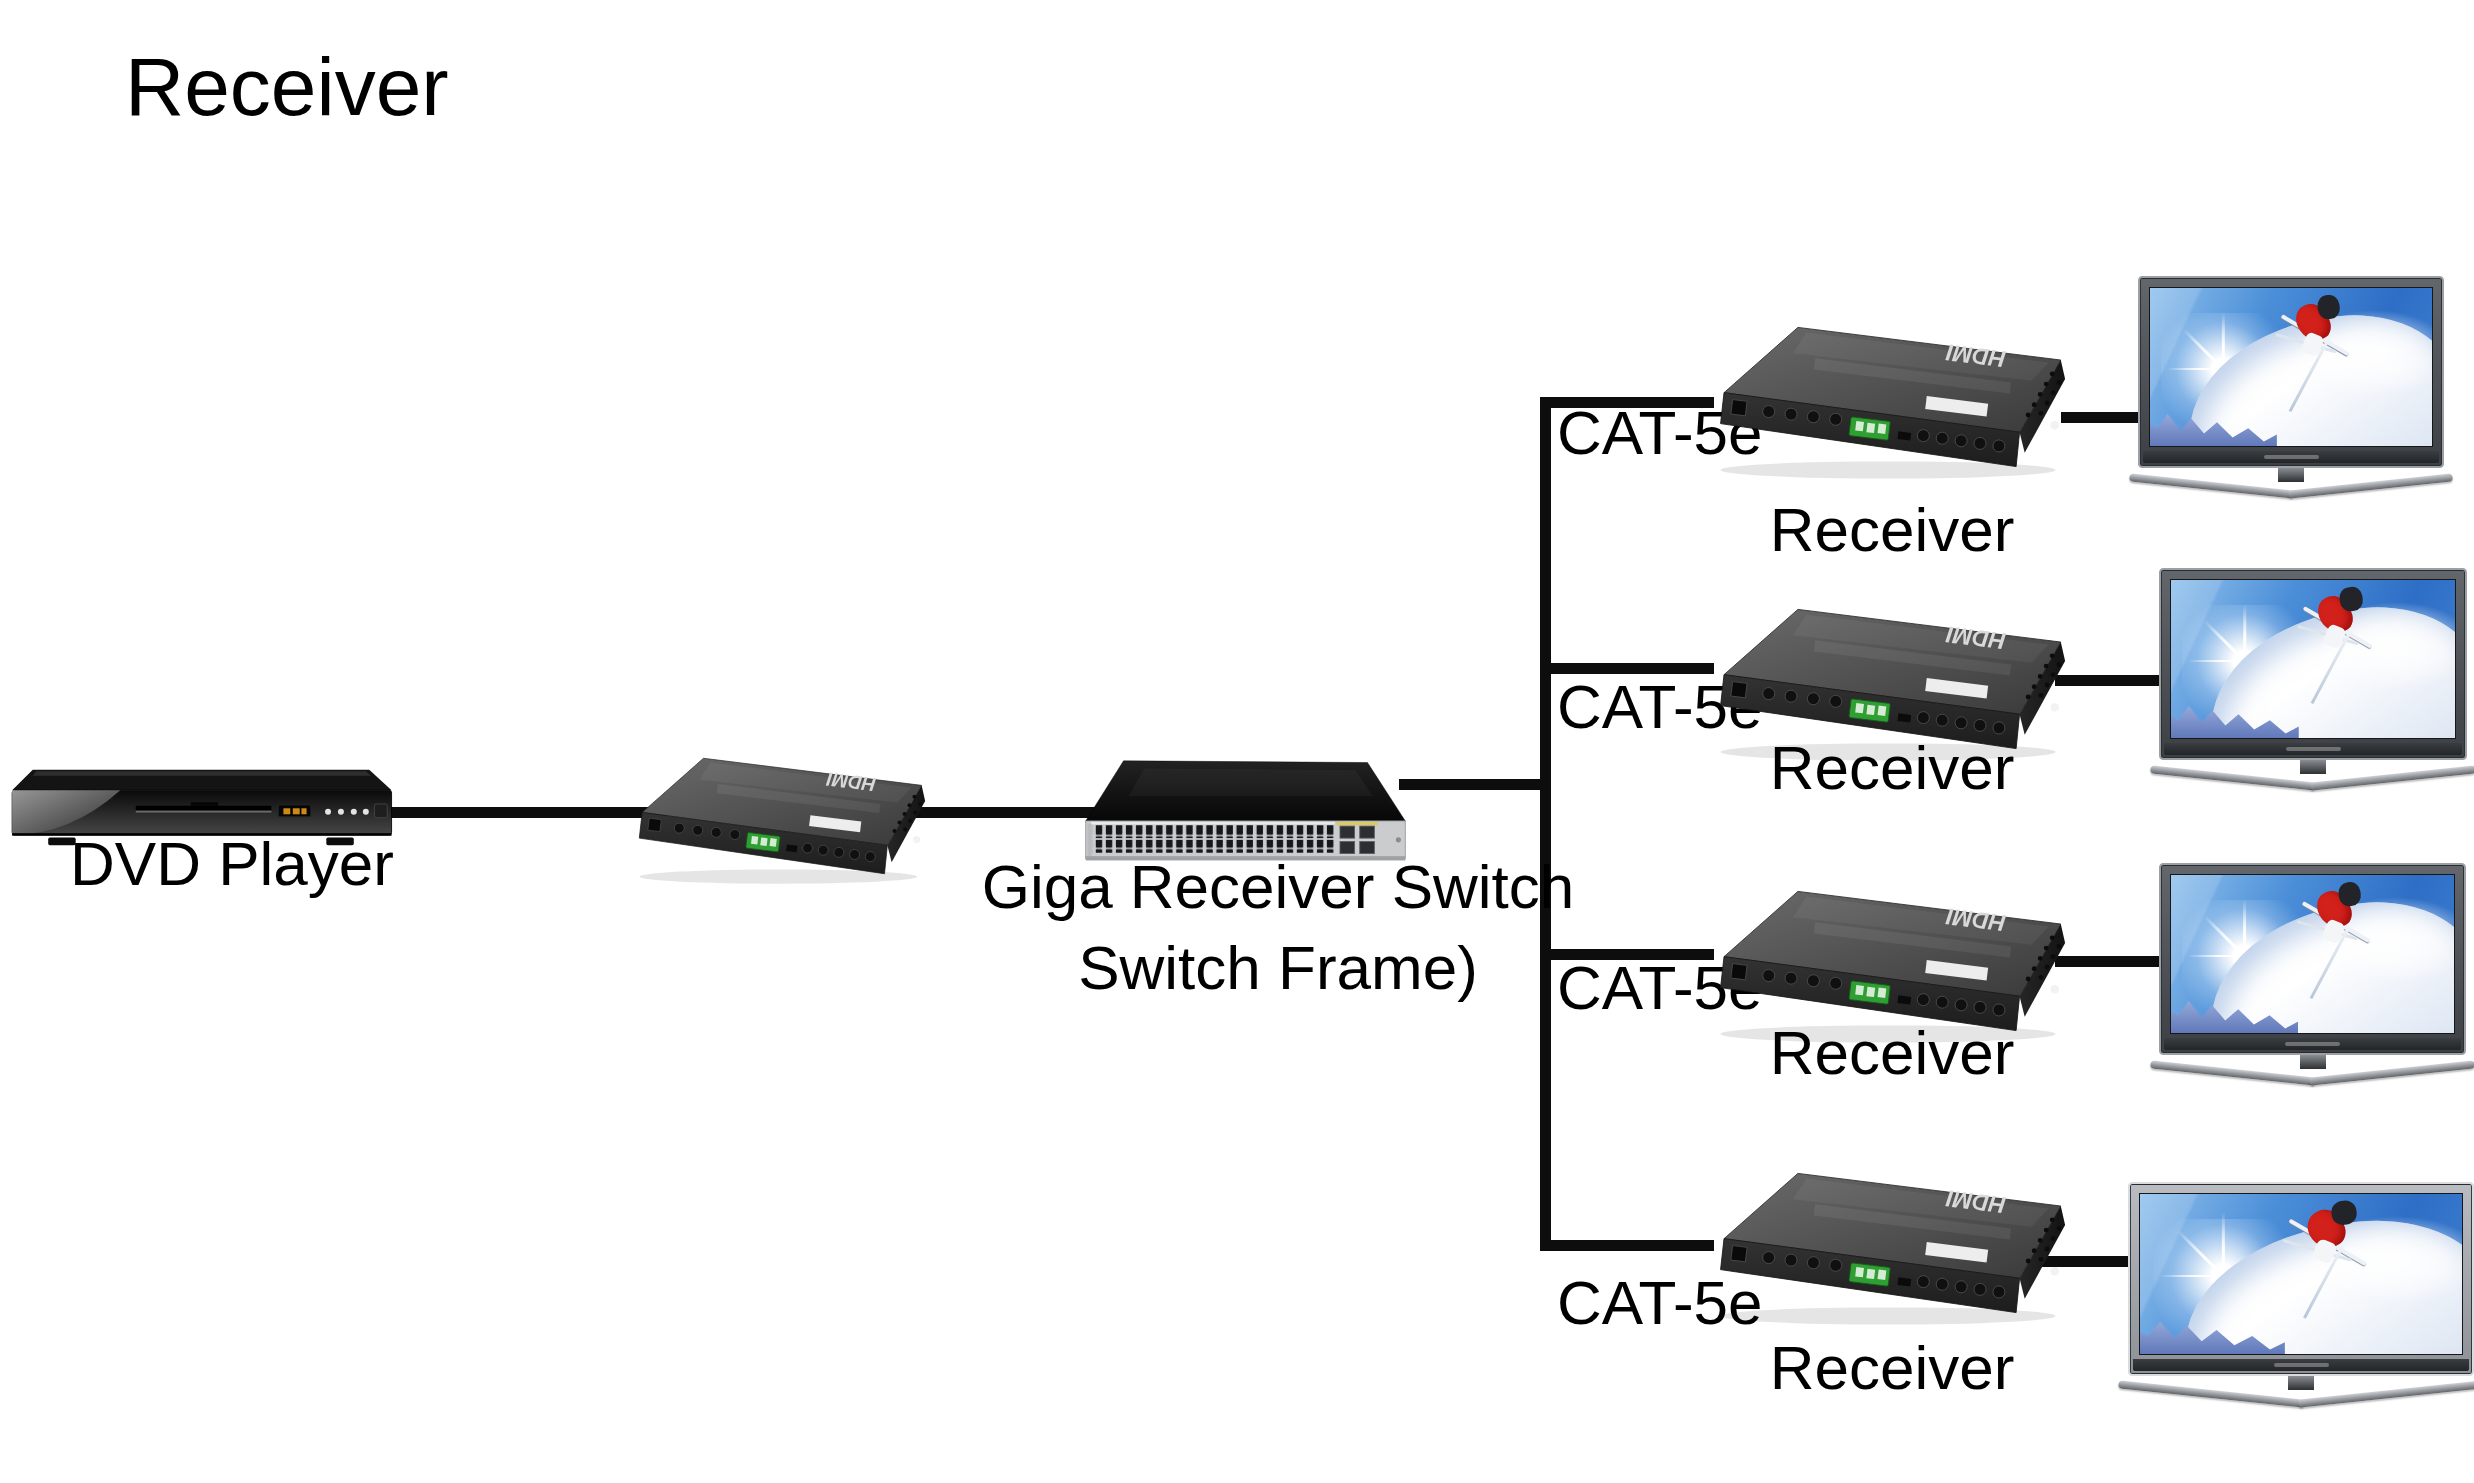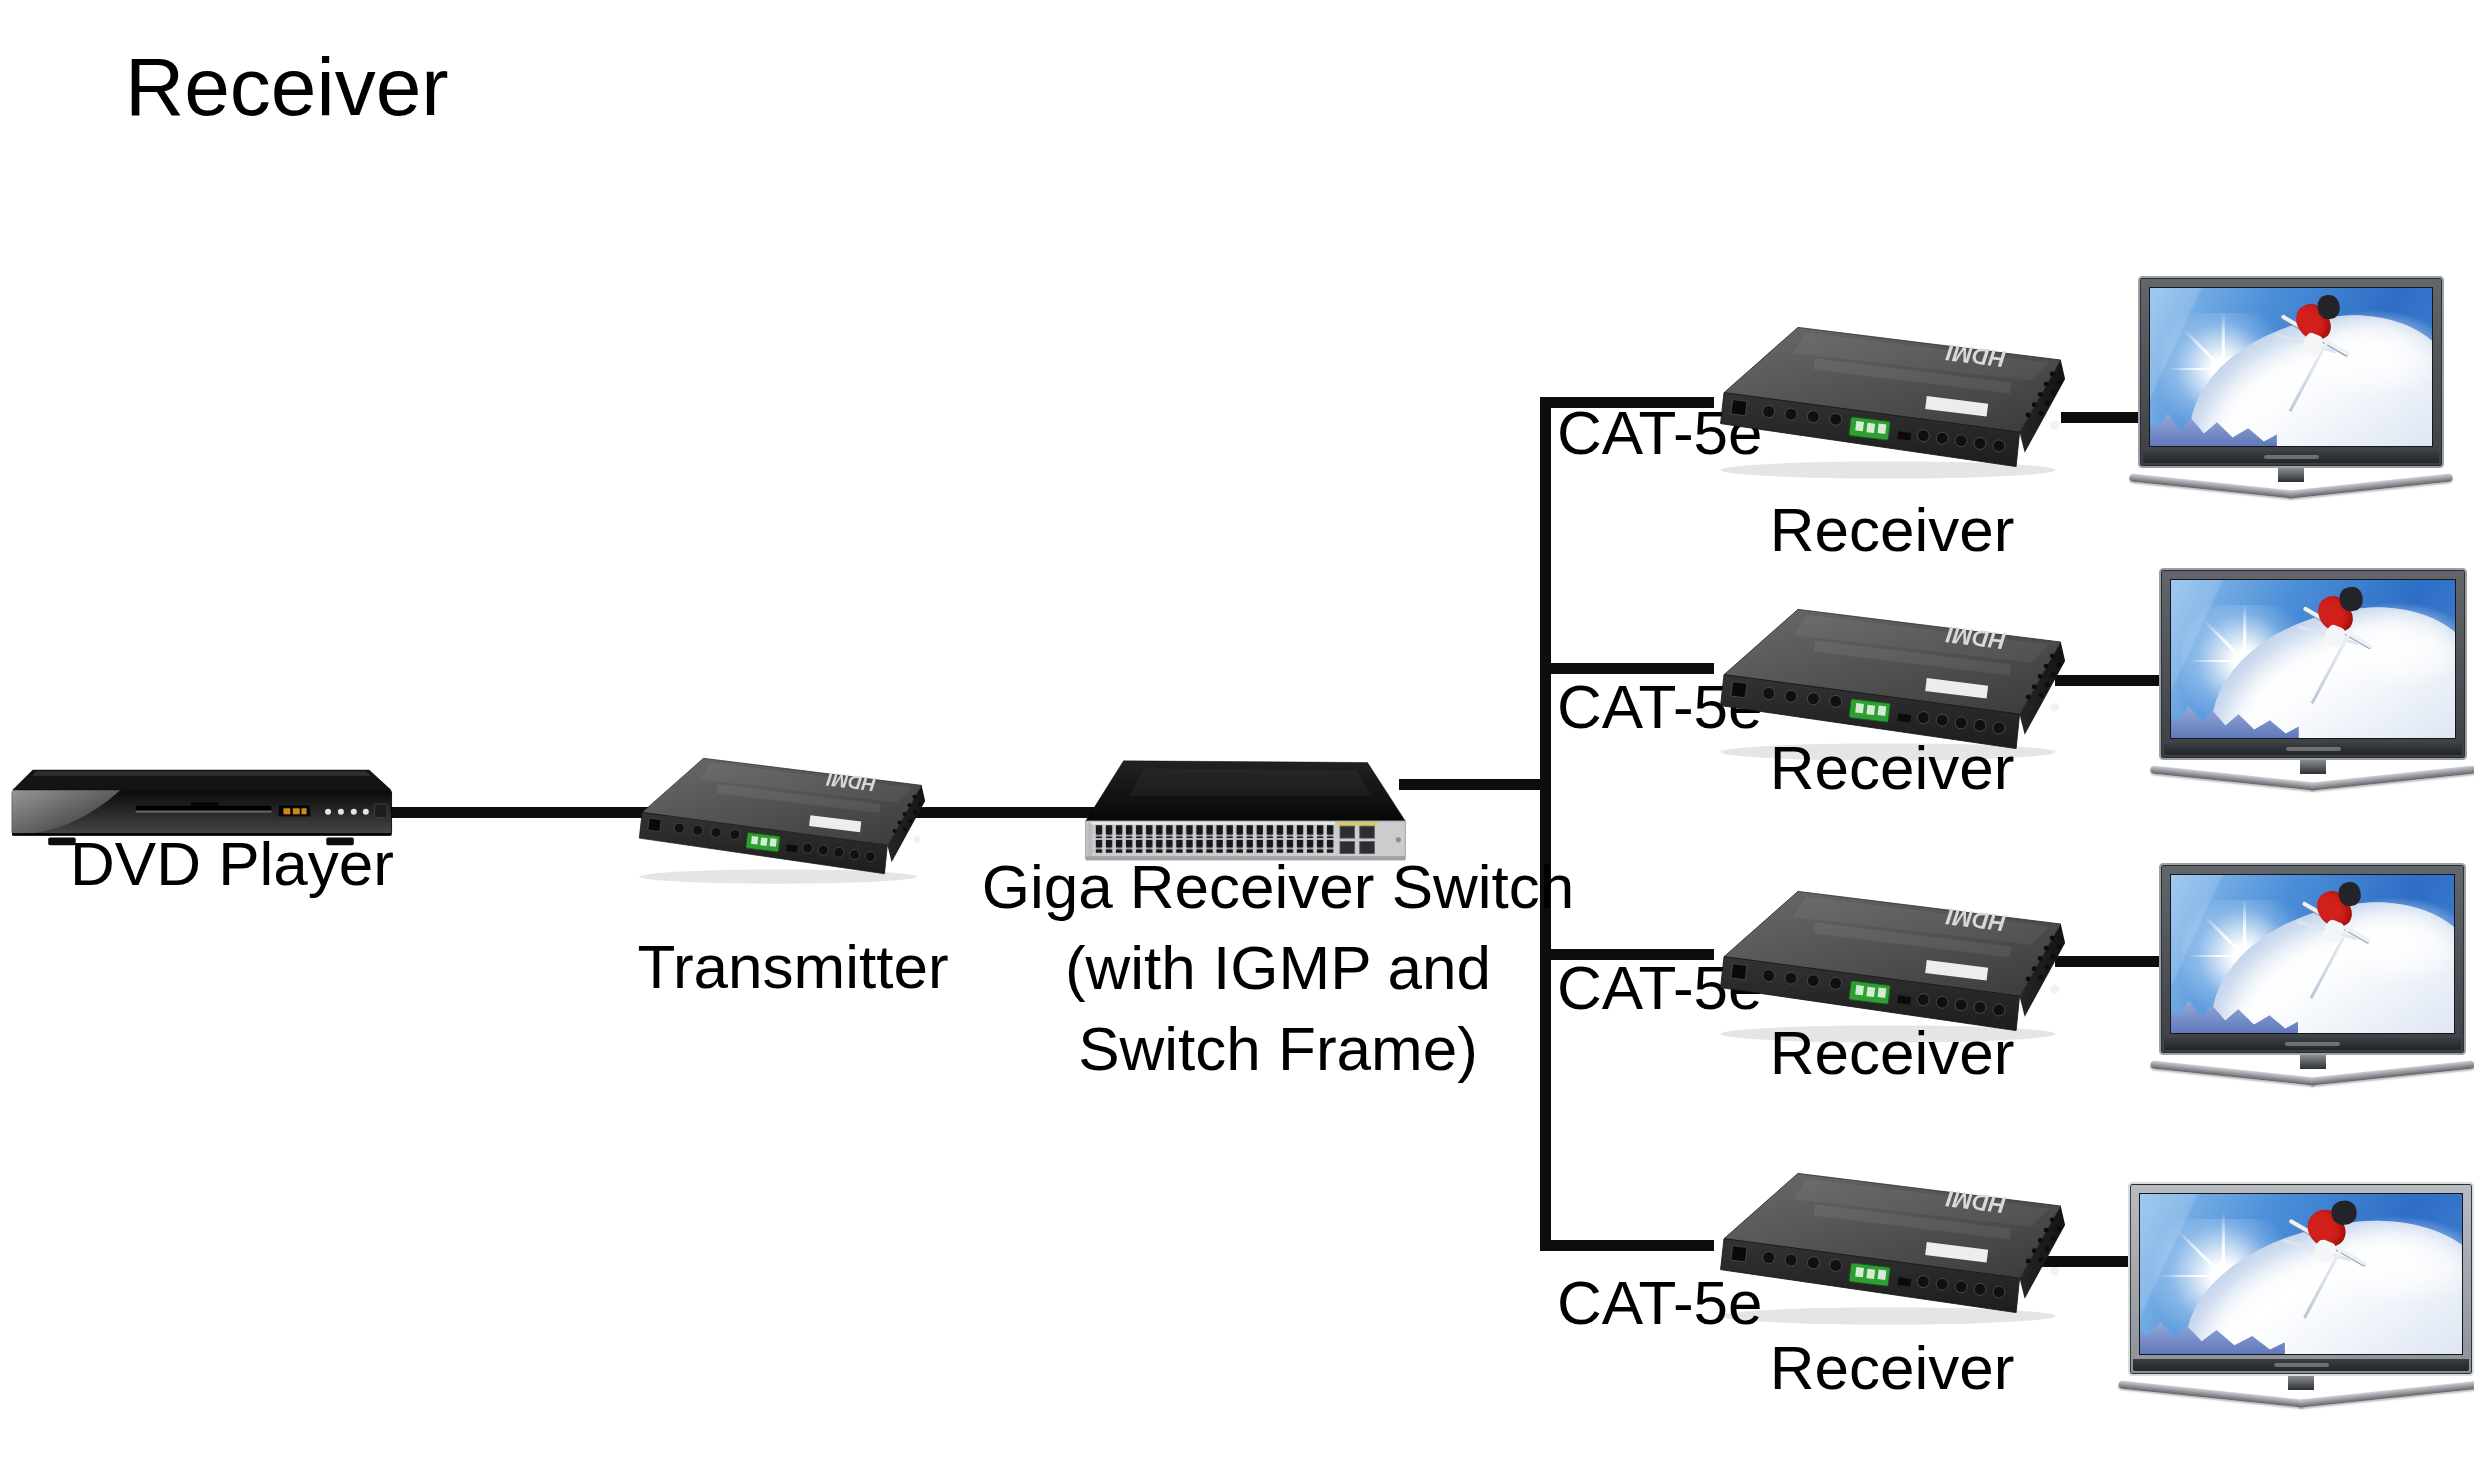--- a/index.html
+++ b/index.html
@@ -192,21 +192,20 @@
     <rect x="428" y="43" width="15" height="16" rx="2" fill="#1e1e1e" stroke="#484848"></rect>
     <rect x="6" y="77" width="442" height="3" fill="#000000"></rect>
     <rect x="48" y="82" width="32" height="9" rx="2" fill="#0c0c0c"></rect>
     <rect x="372" y="82" width="32" height="9" rx="2" fill="#0c0c0c"></rect>
   </svg>
   <div class="lbl center" style="left:17px;top:832px;width:430px">DVD Player</div>
 
   <svg class="devsvg" style="left:632px;top:754px;width:314px;height:139px" viewBox="0 0 440 195">
     <use href="#sym-extender" xlink:href="#sym-extender"></use>
   </svg>
-  <div class="lbl center" style="left:578px;top:935px;width:430px">Transmitter</div>
 
   <svg class="devsvg" style="left:1084px;top:758px;width:323px;height:107px" viewBox="0 0 376 124">
     <polygon points="46,3 330,5 374,73 2,73" fill="url(#gSwTop)" stroke="#000000" stroke-width="0.5"></polygon>
     <polygon points="70,12 316,14 336,44 52,44" fill="rgba(255,255,255,0.04)"></polygon>
     <rect x="2" y="73" width="372" height="44" fill="#caccce" stroke="#94969a"></rect>
     <rect x="8" y="74" width="284" height="3" fill="#e8e9ea"></rect>
     <rect x="10" y="78" width="282" height="15" fill="url(#pPort)"></rect>
     <rect x="10" y="95" width="282" height="15" fill="url(#pPort)"></rect>
     <rect x="294" y="74" width="48" height="4" fill="#d9cb60"></rect>
     <g fill="#2c2e31" stroke="#5a5d61">
@@ -214,21 +213,20 @@
         <rect x="321" y="79" width="17" height="14"></rect>
       <rect x="298" y="97" width="17" height="14"></rect>
         <rect x="321" y="97" width="17" height="14"></rect>
     </g>
     <rect x="4" y="76" width="5" height="38" fill="#b9bbbd"></rect>
     <circle cx="366" cy="95" r="3" fill="#8a8c8e"></circle>
     <rect x="2" y="114" width="372" height="5" fill="#9fa1a4"></rect>
   </svg>
   <div class="lbl center" style="left:977px;top:846px;width:602px;line-height:81px">
     <div>Giga Receiver Switch</div>
-    <div>(with IGMP and</div>
     <div>Switch Frame)</div>
   </div>
 
   <div class="lbl" style="left:1557px;top:401px">CAT-5e</div>
   <div class="lbl" style="left:1557px;top:675px">CAT-5e</div>
   <div class="lbl" style="left:1557px;top:956px">CAT-5e</div>
   <div class="lbl" style="left:1557px;top:1271px">CAT-5e</div>
 
   <svg class="devsvg" style="left:1712px;top:322px;width:378px;height:168px" viewBox="0 0 440 195">
       <use href="#sym-extender" xlink:href="#sym-extender"></use>

